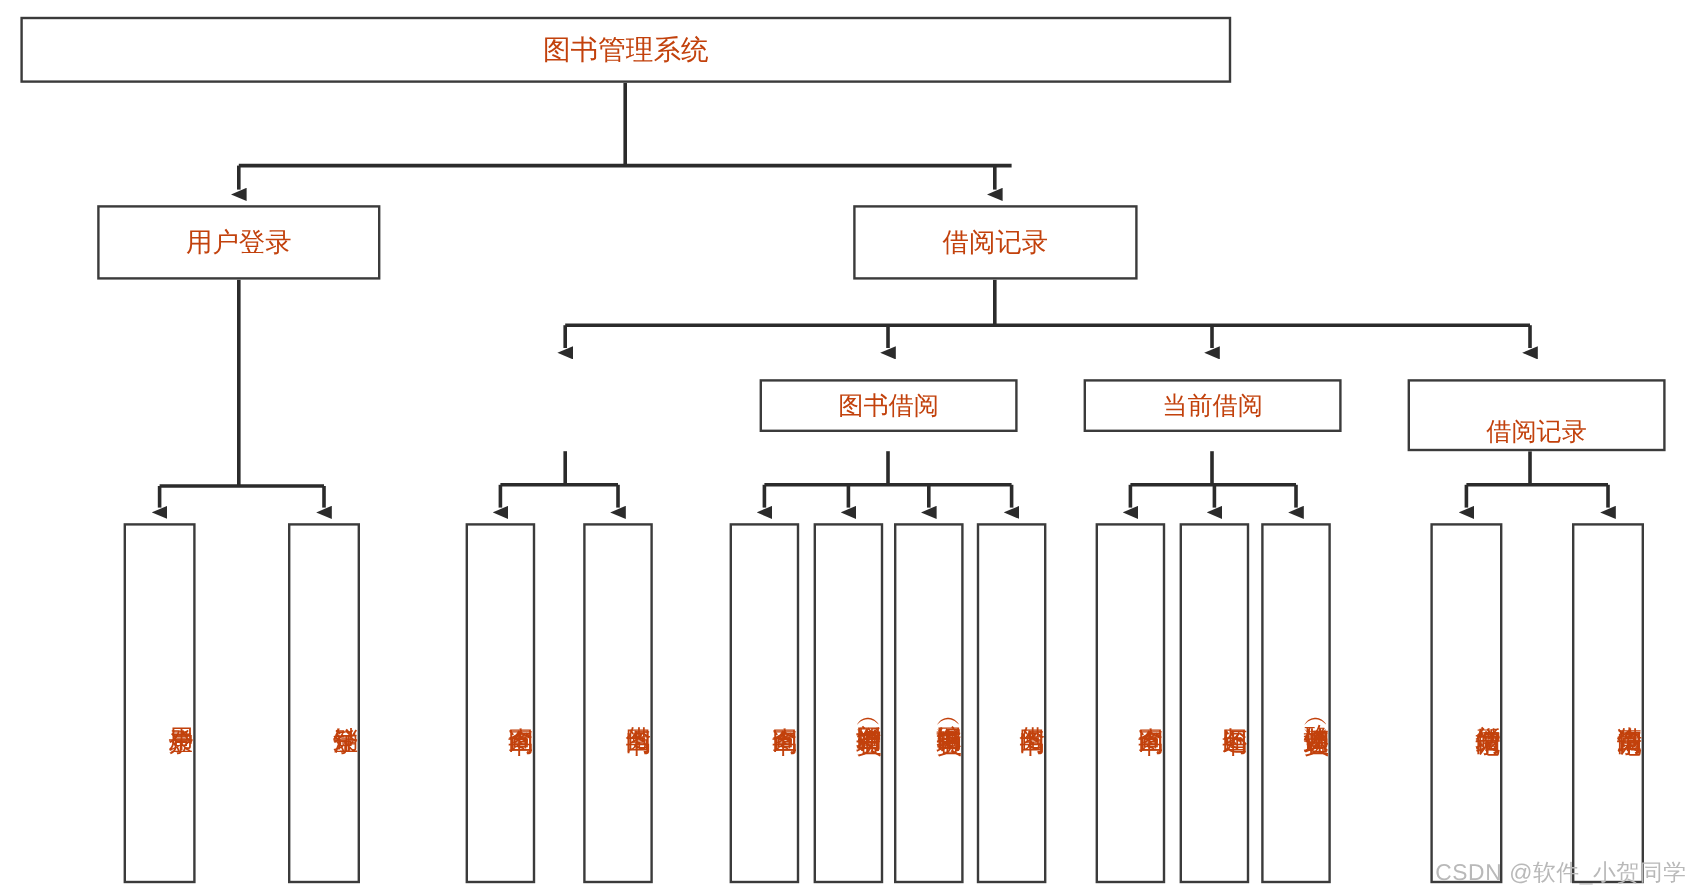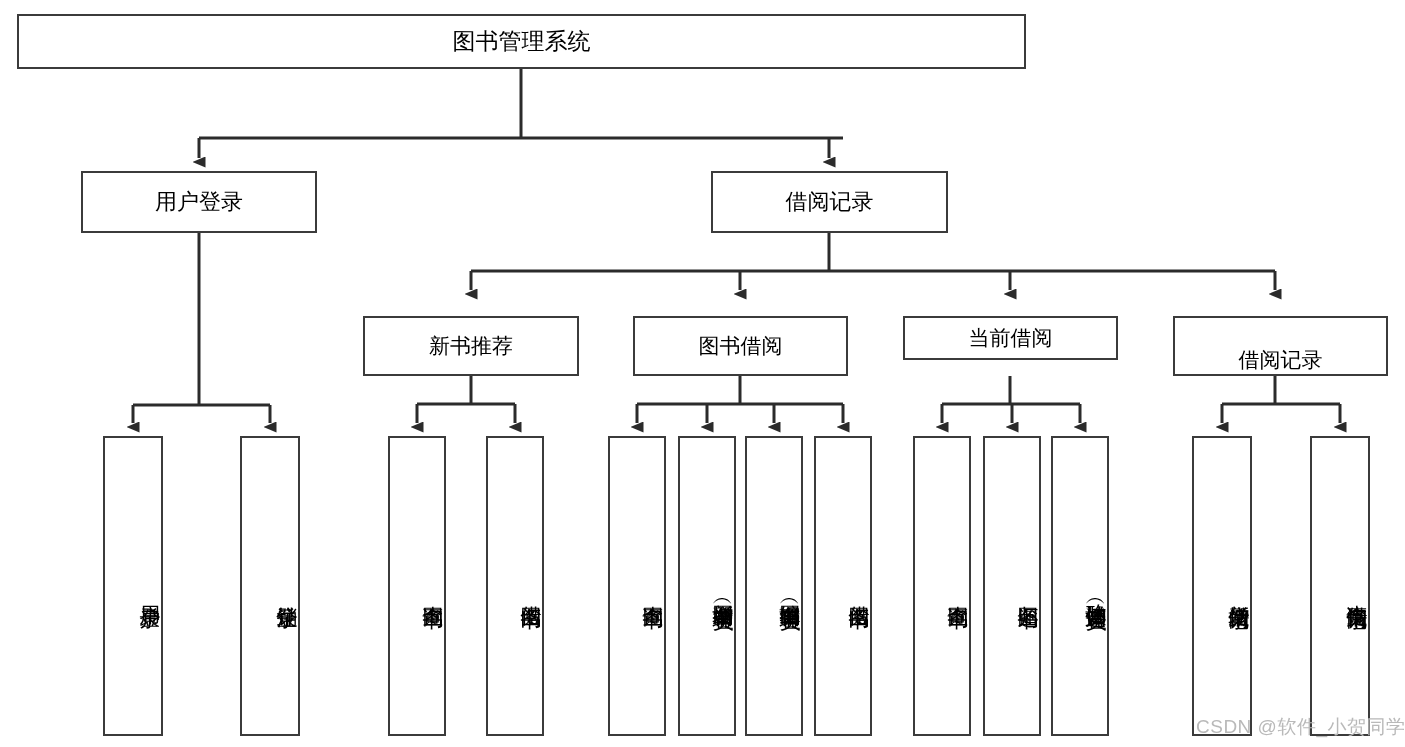--- a/index.html
+++ b/index.html
@@ -26,21 +26,21 @@
     pointer-events: none;
   }
   .node {
     position: absolute;
     box-sizing: border-box;
     border: 2px solid #3b3b3b;
     background: #ffffff;
     display: flex;
     align-items: center;
     justify-content: center;
-    color: #000000;
+    color: #c2410c;
     z-index: 2;
   }
   .node.root {
     font-size: 23px;
   }
   .node.level2 {
     font-size: 22px;
   }
   .node.level3 {
     font-size: 21px;
@@ -128,24 +128,21 @@
     <span class="lbl">图书管理系统</span>
   </div>
 
   <div class="node level2" style="left:81px; top:171px; width:236px; height:62px;">
     <span class="lbl">用户登录</span>
   </div>
   <div class="node level2" style="left:711px; top:171px; width:237px; height:62px;">
     <span class="lbl">借阅记录</span>
   </div>
 
-  <div class="node level3" style="left:363px; top:316px; width:216px; height:60px;">
-    <span class="lbl">新书推荐</span>
-  </div>
-  <div class="node level3" style="left:633px; top:316px; width:215px; height:60px;">
+  <div class="node level3" style="left:633px; top:316px; width:215px; height:44px;">
     <span class="lbl">图书借阅</span>
   </div>
   <div class="node level3" style="left:903px; top:316px; width:215px; height:44px;">
     <span class="lbl">当前借阅</span>
   </div>
   <div class="node level3" style="left:1173px; top:316px; width:215px; height:60px;align-items:flex-end;">
     <span class="lbl">借阅记录</span>
   </div>
 
   <div class="node leaf" style="left:103px; top:436px; width:60px; height:300px;">

